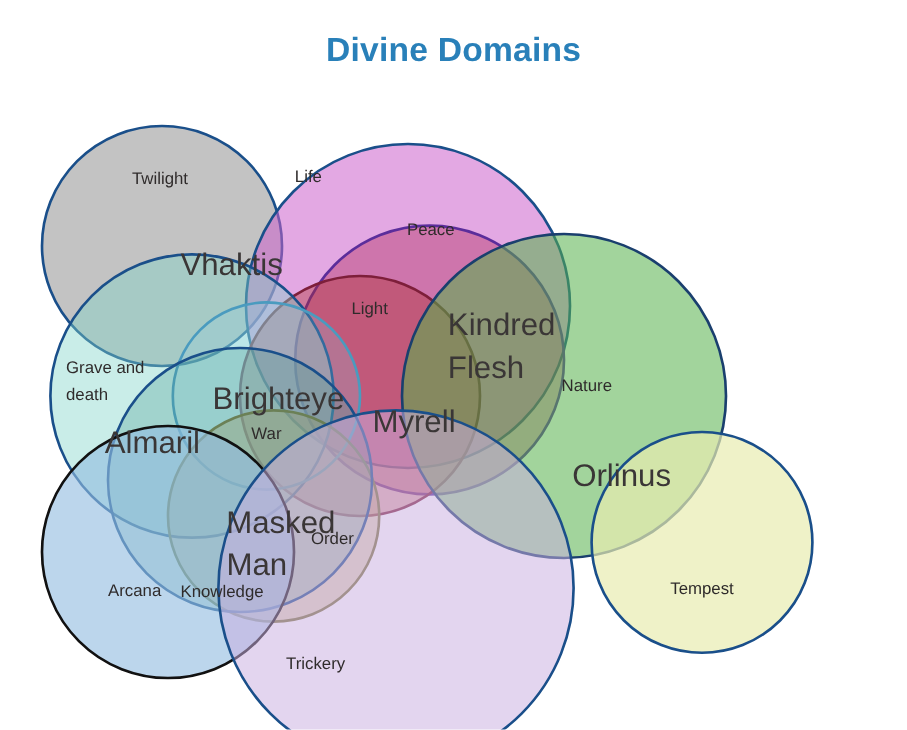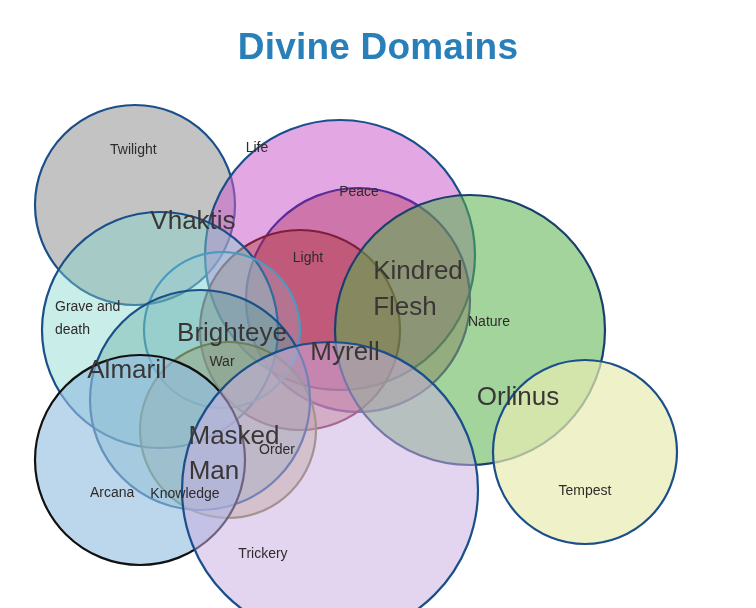--- a/index.html
+++ b/index.html
@@ -19,21 +19,21 @@
     inset: 0;
     width: 756px;
     height: 608px;
   }
   #page-title {
     position: absolute;
     top: 26px;
     left: 0;
     width: 756px;
     text-align: center;
-    font-size: 37px;
+    font-size: 28px;
     font-weight: bold;
     color: #2980b9;
     letter-spacing: 0.2px;
     font-family: "Liberation Sans", sans-serif;
     user-select: none;
   }
   svg#venn-svg {
     position: absolute;
     top: 0;
     left: 0;

